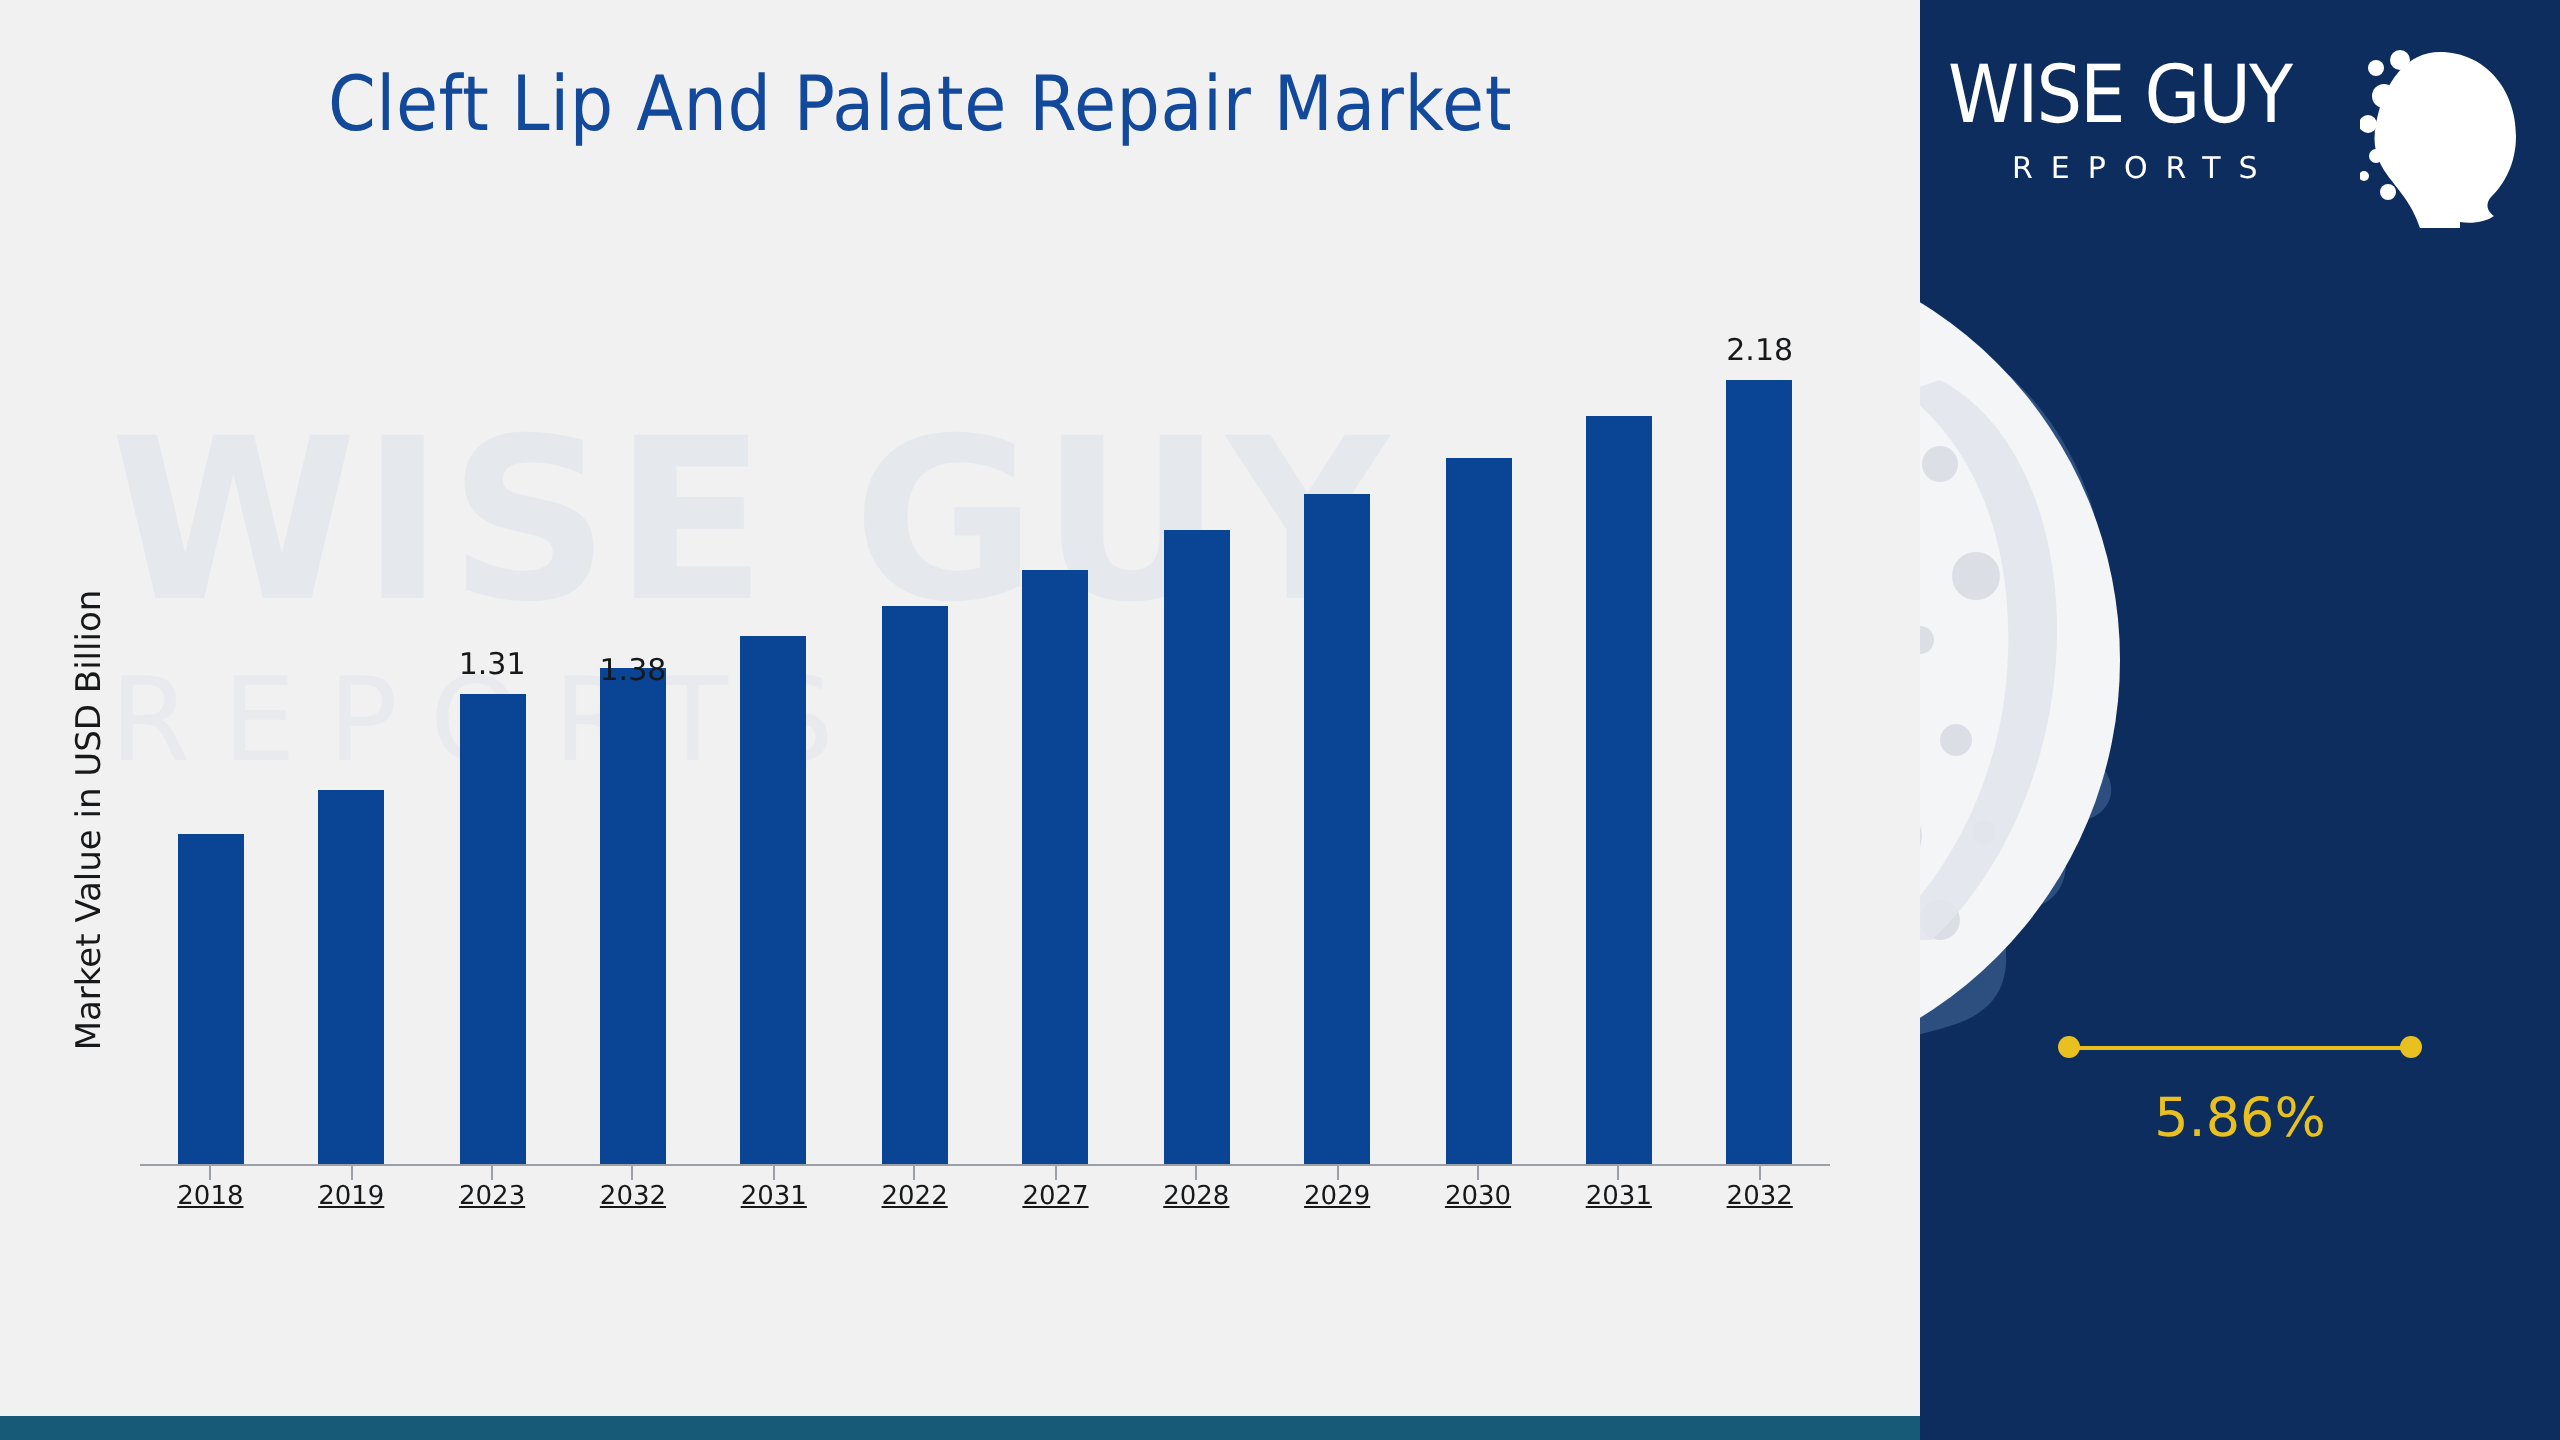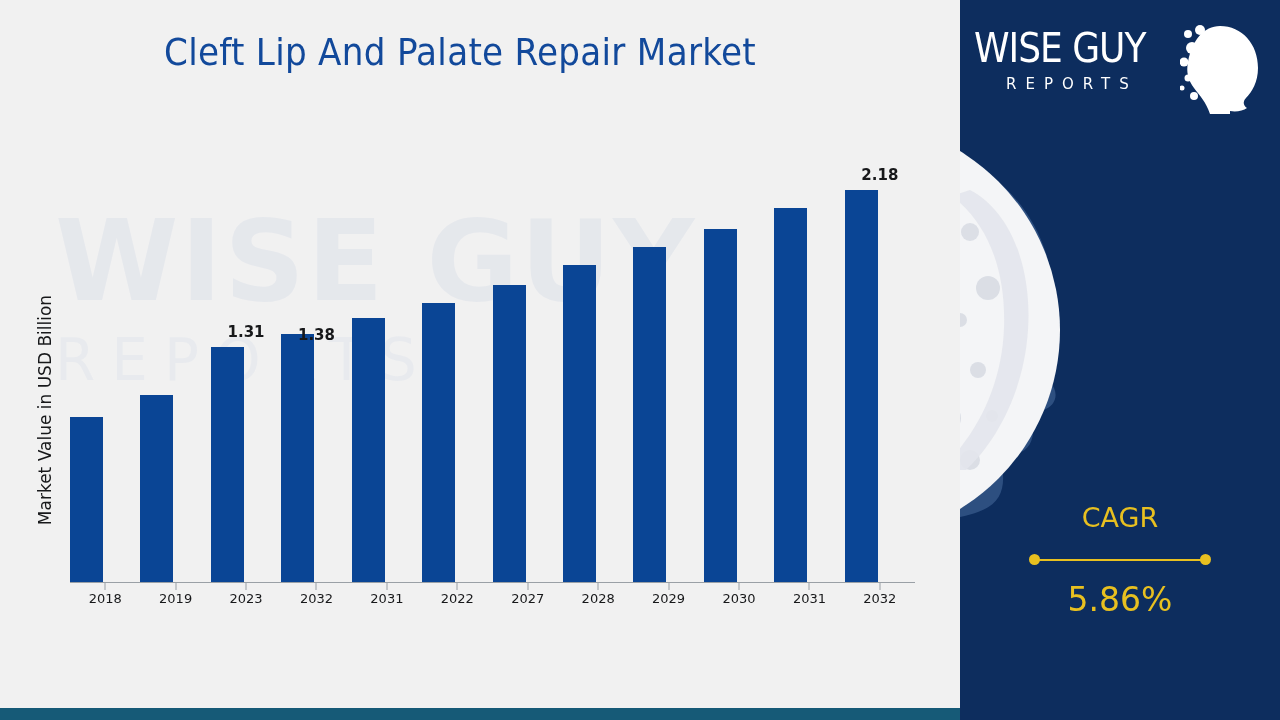--- a/index.html
+++ b/index.html
@@ -111,21 +111,21 @@
     display: flex;
     align-items: flex-end;
   }
   .bar-slot {
     position: relative;
     flex: 1 1 0;
     height: 100%;
     display: flex;
     flex-direction: column;
     justify-content: flex-end;
-    font-weight: bold;
+    align-items: center;
   }
   .bar {
     width: 33px;
     background: #0a4595;
   }
   .bar-label {
     position: absolute;
     left: 50%;
     transform: translateX(-50%);
     font-size: 15px;
@@ -146,20 +146,21 @@
     left: 70px;
     top: 591px;
     width: 845px;
     display: flex;
   }
   .x-tick-labels .xt {
     flex: 1 1 0;
     text-align: center;
     font-size: 13px;
     color: #17181a;
+    text-decoration: underline;
   }
 
   
   .bottom-strip {
     position: absolute;
     left: 0;
     bottom: 0;
     width: 960px;
     height: 12px;
     background: #165a77;
@@ -264,21 +265,21 @@
     position: absolute;
     top: 0;
     width: 11px;
     height: 11px;
     border-radius: 50%;
     background: #e8c020;
   }
   .cagr-divider .dot.left { left: 0; }
   .cagr-divider .dot.right { right: 0; }
   .cagr-value {
-    font-size: 33px;
+    font-size: 27px;
     color: #e8c020;
     white-space: nowrap;
   }
 </style>
 </head>
 <body>
 
 <div id="root">
 
   <div class="left-panel">
@@ -433,21 +434,20 @@
           <circle cx="34" cy="56" r="3"></circle>
           <circle cx="14" cy="74" r="4"></circle>
           <circle cx="28" cy="76" r="3"></circle>
           <circle cx="2" cy="66" r="2.5"></circle>
           <circle cx="38" cy="26" r="2.5"></circle>
         </g>
       </svg>
     </div>
 
     <div class="cagr-block">
-      <div class="cagr-title">CAGR</div>
       <div class="cagr-divider">
         <span class="dot left"></span>
         <span class="line"></span>
         <span class="dot right"></span>
       </div>
       <div class="cagr-value">5.86%</div>
     </div>
   </div>
 </div>
 

